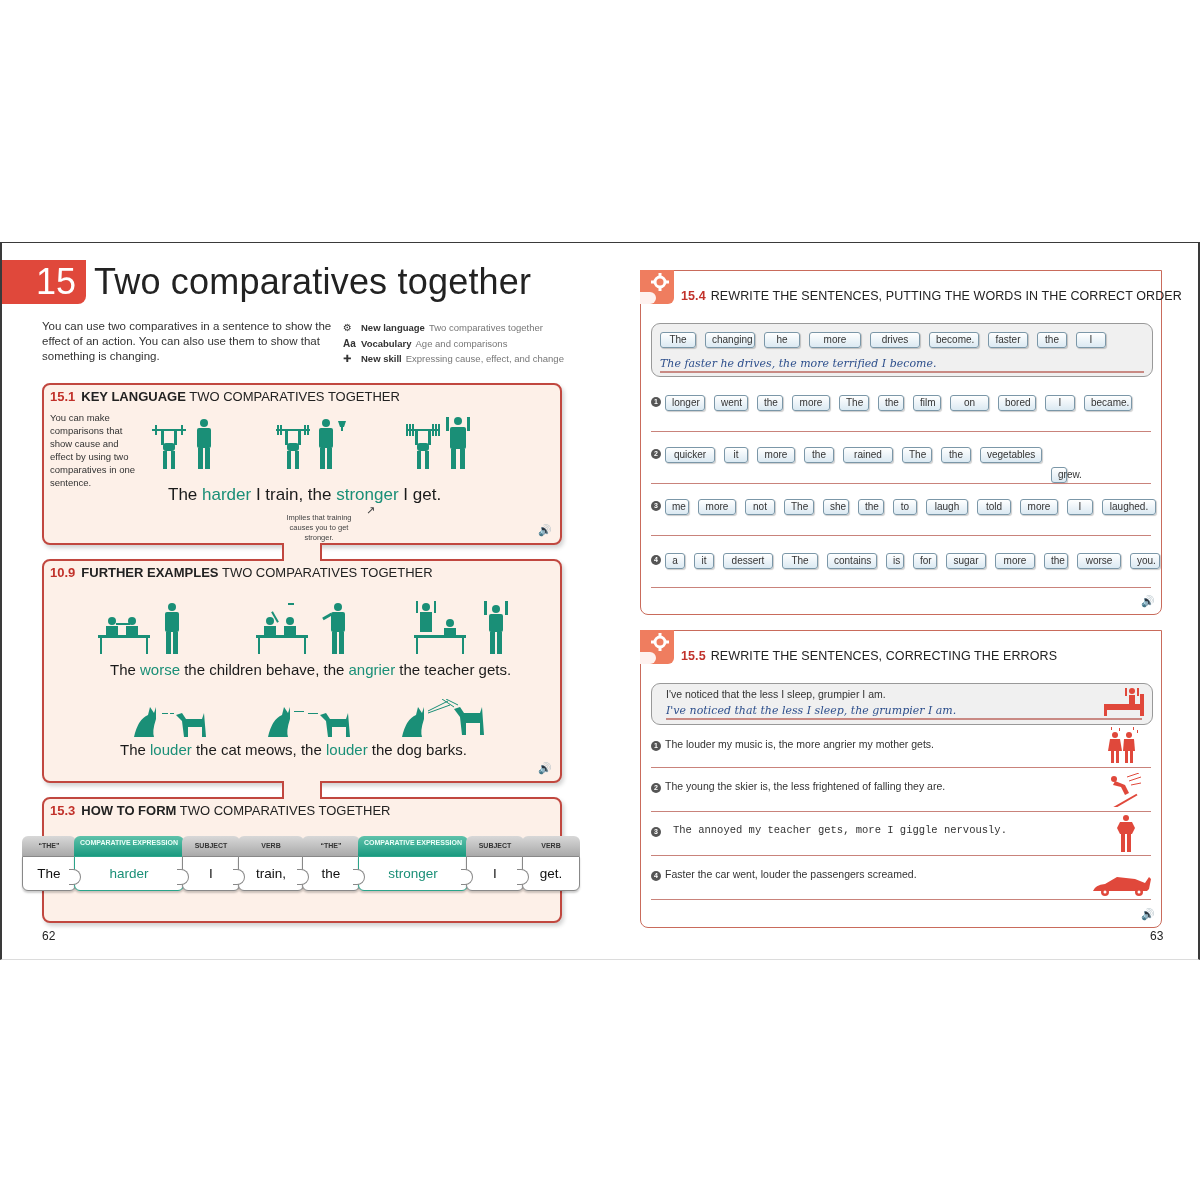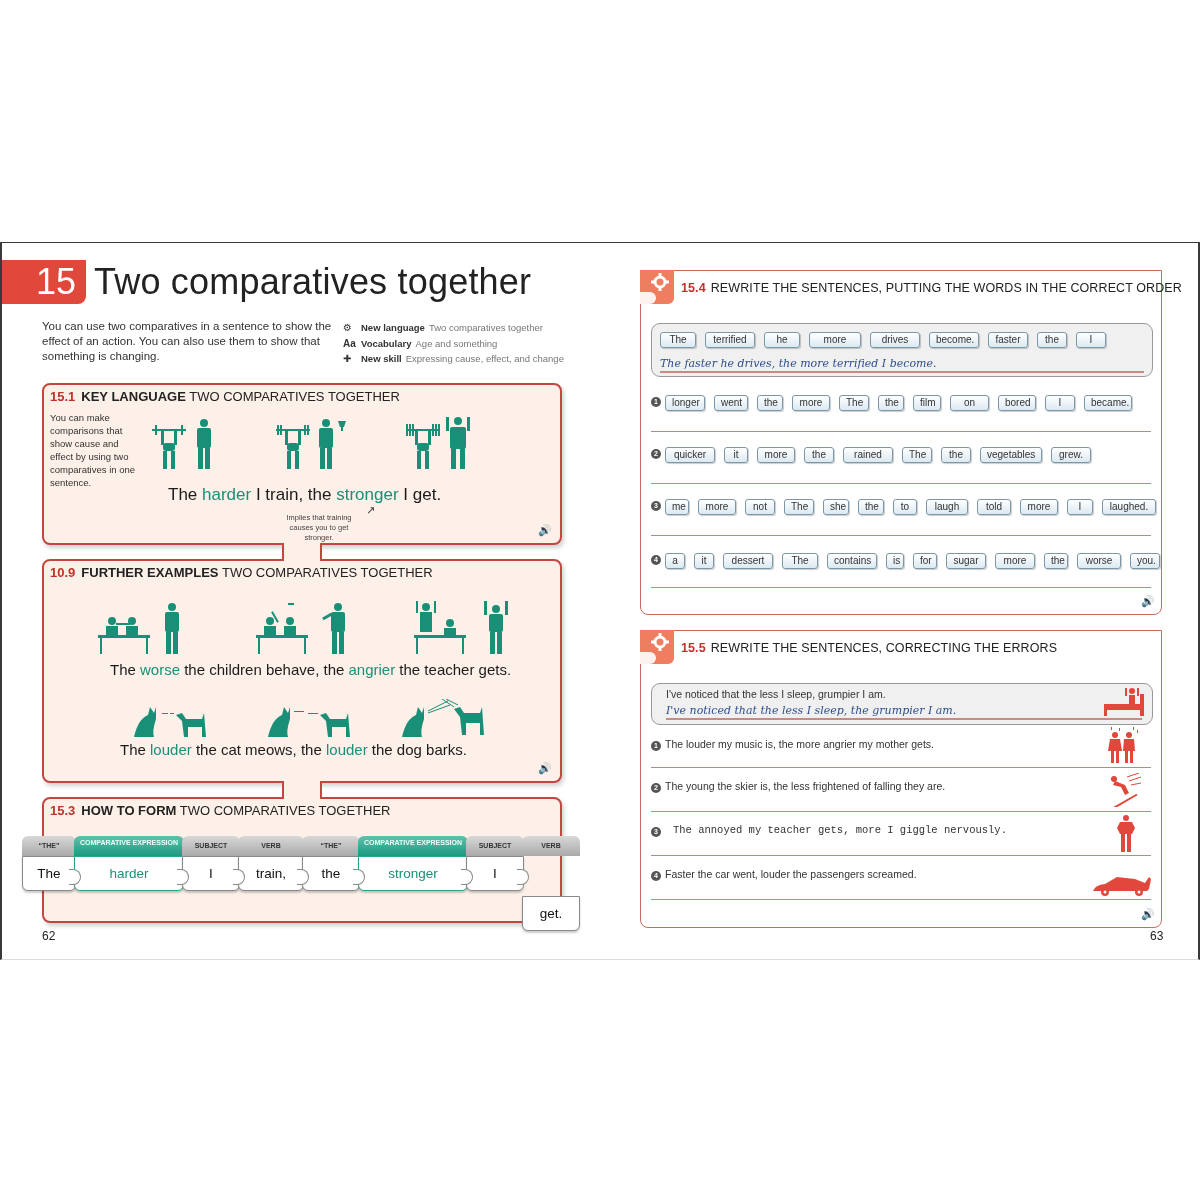--- a/index.html
+++ b/index.html
@@ -52,21 +52,21 @@
   .piece.comp .body { color: #1a8f77; border-color: #2aa48a; }
   .knob { position: absolute; left: -5px; top: 33px; width: 12px; height: 16px; border: 1px solid #888; border-left: none;
           border-radius: 0 8px 8px 0; background: #fff; }
 
   .page-num { position: absolute; font-size: 12px; color: #222; }
 
   
   .ex { position: absolute; background: #fff; border: 1.5px solid #c96b5b; border-radius: 0 0 8px 8px; }
   .ex-icon { position: absolute; left: -1px; top: -1px; width: 34px; height: 34px; background: #ef7d5f; border-radius: 0 0 6px 0; }
   .ex-icon svg { display: block; }
-  .ex-title { position: absolute; left: 40px; top: 10px; font-size: 12.5px; color: #222; white-space: nowrap; letter-spacing: 0.1px; }
+  .ex-title { position: absolute; left: 40px; top: 18px; font-size: 12.5px; color: #222; white-space: nowrap; letter-spacing: 0.1px; }
   .ex-title .num { color: #c1312a; font-weight: bold; margin-right: 5px; }
 
   .example-box { position: absolute; background: #f0f0f0; border: 1px solid #999; border-radius: 9px; }
   .chips { position: absolute; display: flex; gap: 0; }
   .chip { height: 16px; border: 1px solid #7b97a8; border-radius: 3px; font-size: 10px; line-height: 14px; text-align: center;
           color: #333; background: linear-gradient(#ffffff, #dbe9f2); box-shadow: 1px 1px 1px rgba(0,0,0,0.2); padding: 0 6px; margin-right: 9px; white-space: nowrap; }
   .hand { position: absolute; font-family: "DejaVu Serif", serif; font-style: italic; color: #2d4f8c; font-size: 11px; white-space: nowrap; }
   .hand-line { position: absolute; height: 1.5px; background: #c98a84; }
 
   .qnum { position: absolute; width: 10px; height: 10px; border-radius: 50%; background: #555; color: #fff;
@@ -87,21 +87,21 @@
 
   <div class="meta">
     <div class="row">
       <span class="ic">⚙</span>
       <b>New language</b>
       <span class="val">Two comparatives together</span>
     </div>
     <div class="row">
       <span class="ic">Aa</span>
       <b>Vocabulary</b>
-      <span class="val">Age and something</span>
+      <span class="val">Age and comparisons</span>
     </div>
     <div class="row">
       <span class="ic">✚</span>
       <b>New skill</b>
       <span class="val">Expressing cause, effect, and change</span>
     </div>
   </div>
 
   <div class="panel" style="left:40px; top:140px; width:520px; height:162px;">
     <div class="panel-head">
@@ -300,21 +300,21 @@
     <div class="piece comp" style="width:110px;">
       <div class="tab">COMPARATIVE EXPRESSION</div>
       <div class="body">stronger</div>
       <span class="knob"></span>
     </div>
     <div class="piece" style="width:58px;">
       <div class="tab one">SUBJECT</div>
       <div class="body">I</div>
       <span class="knob"></span>
     </div>
-    <div class="piece" style="width:58px;gap:40px;">
+    <div class="piece" style="width:58px;">
       <div class="tab one">VERB</div>
       <div class="body">get.</div>
       <span class="knob"></span>
     </div>
   </div>
 
   <div class="page-num" style="left:40px; top:686px;">62</div>
 
   <div class="ex" style="left:638px; top:27px; width:522px; height:345px;">
     <div class="ex-icon">
@@ -331,21 +331,21 @@
           </g>
         </svg>
     </div>
     <div class="ex-title">
       <span class="num">15.4</span><span>REWRITE THE SENTENCES, PUTTING THE WORDS IN THE CORRECT ORDER</span>
     </div>
 
     <div class="example-box" style="left:10px; top:52px; width:502px; height:54px;">
       <div class="chips" style="left:8px; top:8px;">
         <span class="chip" style="width:36px;">The</span>
-        <span class="chip" style="width:50px;">terrified</span>
+        <span class="chip" style="width:50px;">changing</span>
         <span class="chip" style="width:36px;">he</span>
         <span class="chip" style="width:52px;">more</span>
         <span class="chip" style="width:50px;">drives</span>
         <span class="chip" style="width:50px;">become.</span>
         <span class="chip" style="width:40px;">faster</span>
         <span class="chip" style="width:30px;">the</span>
         <span class="chip" style="width:30px;">I</span>
       </div>
       <div class="hand" style="left:8px; top:33px;">The faster he drives, the more terrified I become.</div>
       <div class="hand-line" style="left:8px; right:8px; top:47px;"></div>
@@ -370,21 +370,21 @@
     <div class="qnum" style="left:10px; top:178px;">2</div>
     <div class="chips" style="left:24px; top:176px;">
       <span class="chip" style="width:50px;">quicker</span>
       <span class="chip" style="width:24px;">it</span>
       <span class="chip" style="width:38px;">more</span>
       <span class="chip" style="width:30px;">the</span>
       <span class="chip" style="width:50px;">rained</span>
       <span class="chip" style="width:30px;">The</span>
       <span class="chip" style="width:30px;">the</span>
       <span class="chip" style="width:62px;">vegetables</span>
-      <span class="chip" style="width:40px;">grew.</span>
+      <span class="chip" style="width:16px;margin-top:20px;">grew.</span>
     </div>
     <div class="rule" style="left:10px; right:10px; top:212px;"></div>
 
     <div class="qnum" style="left:10px; top:230px;">3</div>
     <div class="chips" style="left:24px; top:228px;">
       <span class="chip" style="width:24px;">me</span>
       <span class="chip" style="width:38px;">more</span>
       <span class="chip" style="width:30px;">not</span>
       <span class="chip" style="width:30px;">The</span>
       <span class="chip" style="width:26px;">she</span>

